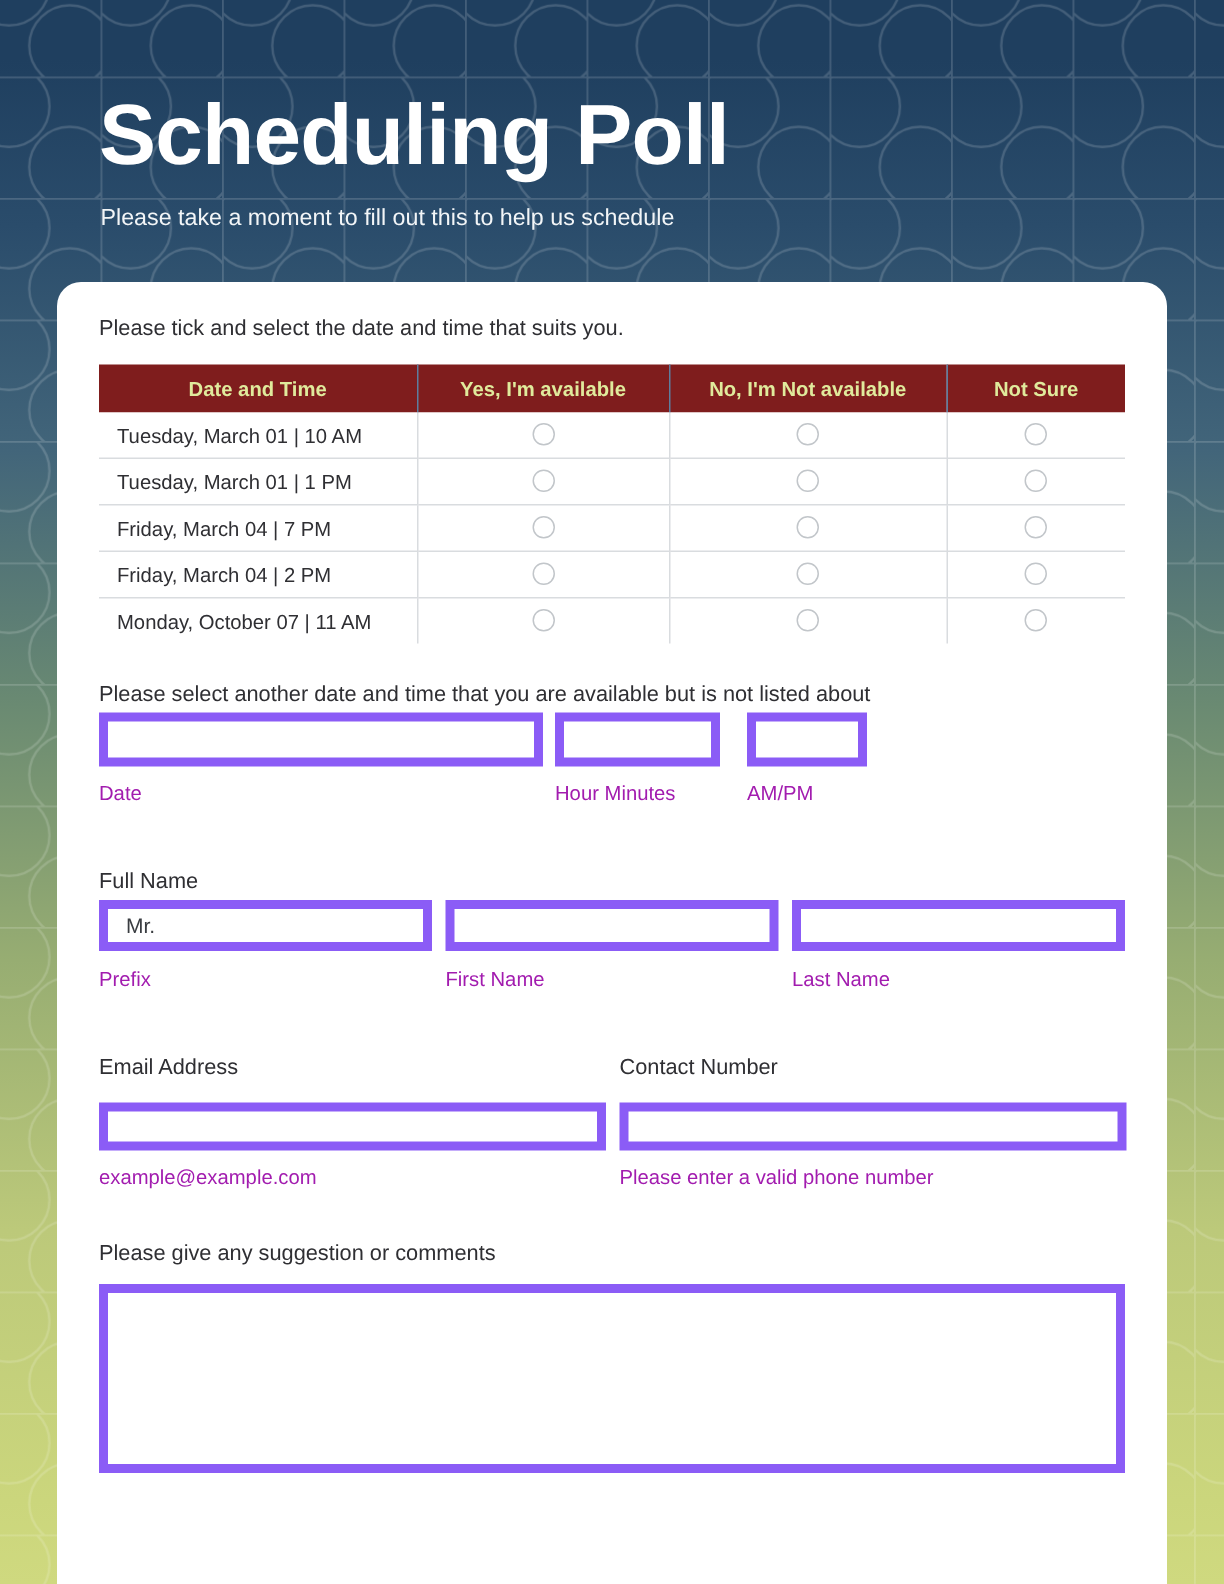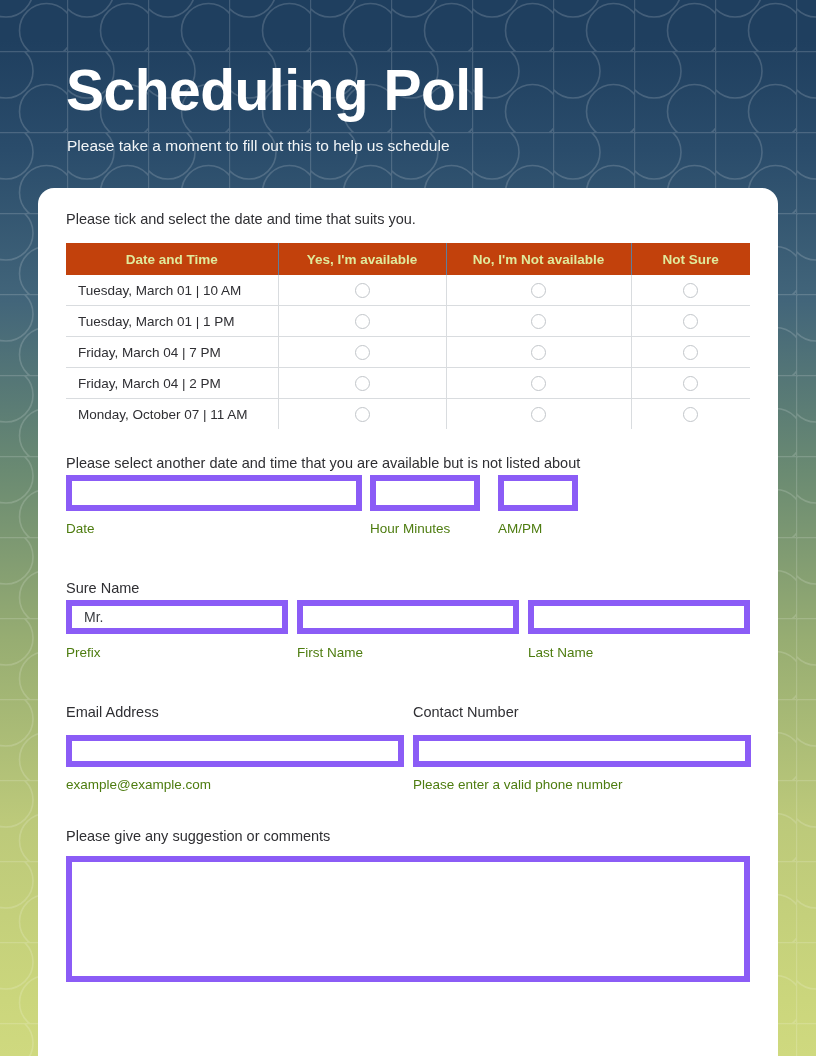--- a/index.html
+++ b/index.html
@@ -93,42 +93,42 @@
     line-height: 18px;
   }
   .field-label {
     position: absolute;
     color: #2f2f33;
     font-size: 14.5px;
     line-height: 18px;
   }
   .sub-label {
     position: absolute;
-    color: #4d7c0f;
+    color: #a21caf;
     font-size: 13.5px;
     line-height: 17px;
   }
 
   
   .intro {
     left: 28px;
     top: 22px;
   }
 
   
   .poll-table {
     position: absolute;
     left: 28px;
     top: 55px;
     width: 684px;
     border-collapse: collapse;
     table-layout: fixed;
   }
   .poll-table th {
-    background: #c2410c;
+    background: #7f1d1d;
     color: #e0ea9c;
     font-size: 13.5px;
     font-weight: bold;
     height: 32px;
     text-align: center;
     border-right: 1px solid #5d7d9e;
     padding: 0;
   }
   .poll-table th:last-child { border-right: none; }
   .poll-table td {
@@ -288,21 +288,21 @@
     <div class="section-label alt-q">Please select another date and time that you are available but is  not listed about</div>
 
     <input class="inp alt-date" type="text" value="" placeholder="" style="">
     <input class="inp alt-hour" type="text" value="" placeholder="" style="">
     <input class="inp alt-ampm" type="text" value="" placeholder="" style="">
 
     <div class="sub-label alt-date-l">Date</div>
     <div class="sub-label alt-hour-l">Hour Minutes</div>
     <div class="sub-label alt-ampm-l">AM/PM</div>
 
-    <div class="field-label fn-label">Sure Name</div>
+    <div class="field-label fn-label">Full Name</div>
 
     <input class="inp fn-prefix" type="text" value="Mr." style="">
     <input class="inp fn-first" type="text" value="" placeholder="" style="">
     <input class="inp fn-last" type="text" value="" placeholder="" style="">
 
     <div class="sub-label fn-prefix-l">Prefix</div>
     <div class="sub-label fn-first-l">First Name</div>
     <div class="sub-label fn-last-l">Last Name</div>
 
     <div class="field-label em-label">Email Address</div>

